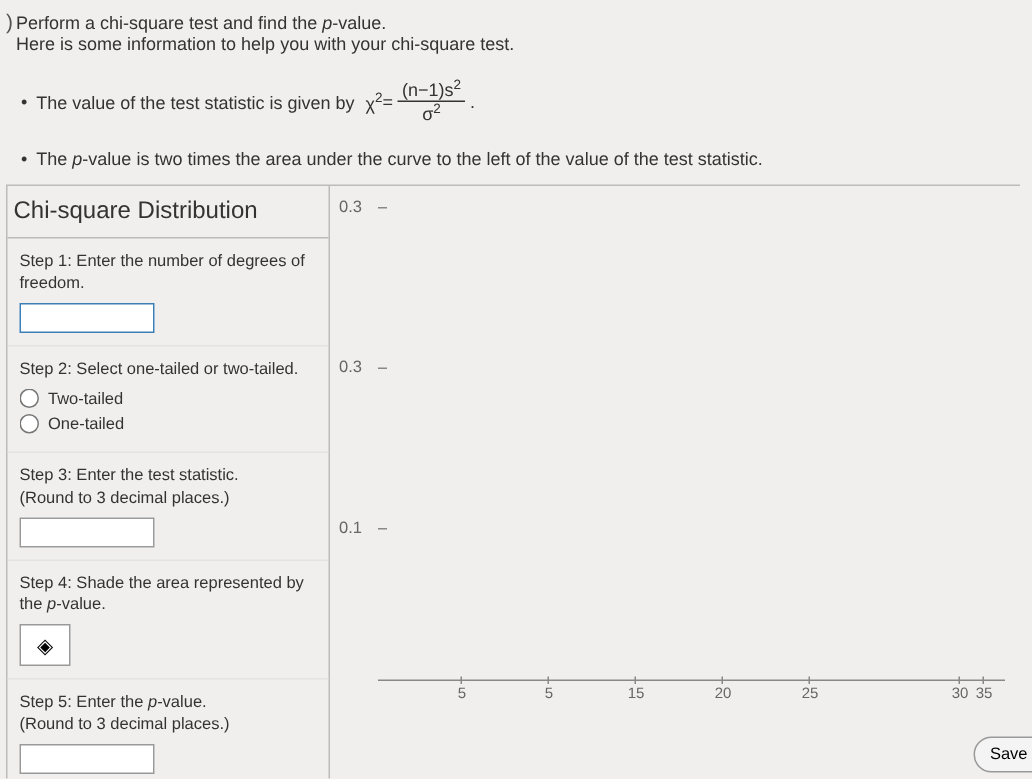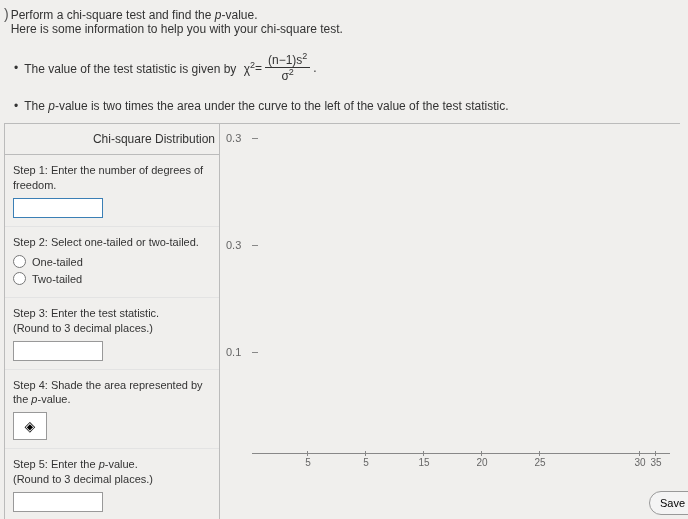--- a/index.html
+++ b/index.html
@@ -11,21 +11,21 @@
 .bullets { margin:6px 0 10px 10px; }
 .bullet { display:flex; align-items:center; margin-bottom:6px;margin-top:16px; }
 .bullet::before { content:"•"; margin-right:6px; color:#333; }
 .formula { display:inline-flex; align-items:center; margin-left:4px; }
 .frac { display:inline-flex; flex-direction:column; align-items:center; margin:0 3px; }
 .frac .num { border-bottom:1px solid #333; padding:0 3px; font-size:12px; line-height:1.1; }
 .frac .den { padding:0 3px; font-size:12px; line-height:1.1; }
 sup.ss { font-size:9px; }
 .main-row { display:flex; border-top:1px solid #bbb; }
 .left-panel { width:216px; border-right:1px solid #bbb; border-left:1px solid #bbb; }
-.panel-title { text-align:right; padding:8px 4px; border-bottom:1px solid #bbb; font-size:12px; }
+.panel-title { text-align:left; padding:8px 4px; border-bottom:1px solid #bbb; font-size:16px; }
 .step { padding:8px 8px; border-bottom:1px solid #e3e3e3; font-size:11px; }
 .step-label { margin-bottom:6px; line-height:1.3; }
 input.text-in { width:90px; height:20px; border:1px solid #3b7fb5; padding:2px 4px; font-size:11px; background:#fff; }
 input.text-in.plain { border:1px solid #999; }
 .radio-row { display:flex; align-items:center; margin:4px 0; }
 .radio-row input { margin-right:6px; }
 .shade-btn { width:34px; height:28px; border:1px solid #999; background:#fff; display:flex; align-items:center; justify-content:center; font-size:14px; }
 .chart-area { flex:1; position:relative; height:346px; background:#f0efed; }
 .ytick { position:absolute; left:6px; font-size:11px; color:#666; }
 .ytick .tick-mark { position:absolute; left:26px; top:6px; width:6px; height:1px; background:#888; }
@@ -77,25 +77,25 @@
 
       <div class="step">
         <div class="step-label">Step 1: Enter the number of degrees of freedom.</div>
         <input class="text-in" type="text" style="">
       </div>
 
       <div class="step">
         <div class="step-label">Step 2: Select one-tailed or two-tailed.</div>
         <label class="radio-row">
           <input type="radio" name="tail" style="">
-          <span>One-tailed</span>
+          <span>Two-tailed</span>
         </label>
         <label class="radio-row">
           <input type="radio" name="tail" style="">
-          <span>Two-tailed</span>
+          <span>One-tailed</span>
         </label>
       </div>
 
       <div class="step">
         <div class="step-label">
           <span>Step 3: Enter the test statistic.</span><br>
           <span>(Round to 3 decimal places.)</span>
         </div>
         <input class="text-in plain" type="text" style="">
       </div>

